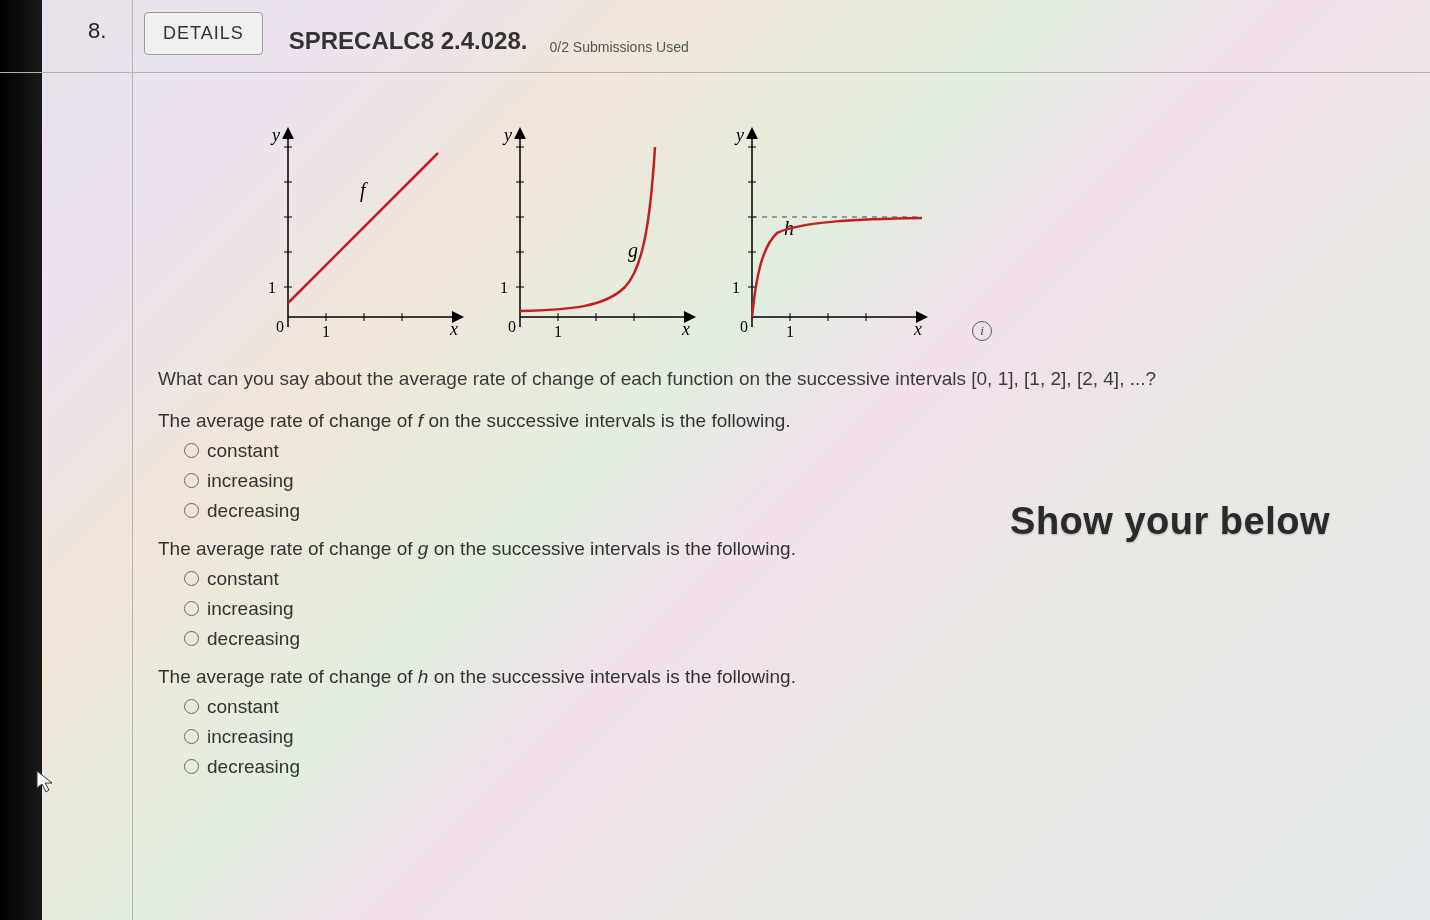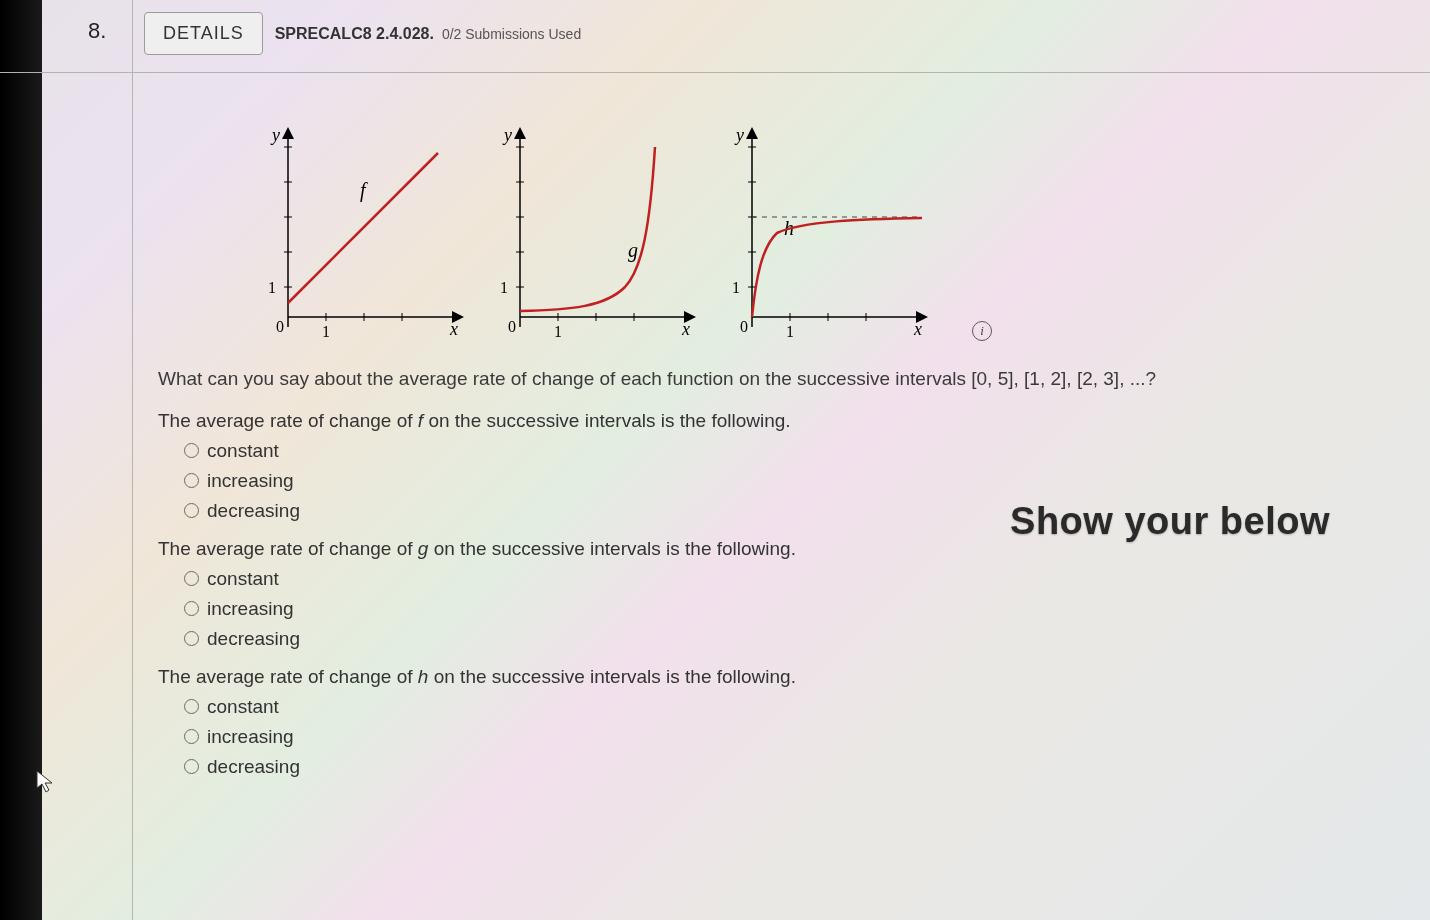--- a/index.html
+++ b/index.html
@@ -18,30 +18,30 @@
   .leftedge {
     position: absolute; left: 0; top: 0;
     width: 42px; height: 100%;
     background: linear-gradient(90deg, #000 0%, #0a0a0a 40%, #1a1a1a 100%);
   }
   .content { position: absolute; left: 88px; top: 12px; right: 0; }
   .qnum {
     position: absolute; left: 0; top: 6px;
     font-size: 22px; color: #222;
   }
-  .top-row { margin-left: 56px; display: flex; align-items: center; gap: 0; }
+  .top-row { margin-left: 56px; display: flex; align-items: flex-end; gap: 14px; }
   .btn {
     display: inline-flex; align-items: center; justify-content: center;
     padding: 10px 18px;
     border: 1px solid #9b9b9b; border-radius: 4px;
     background: #efefef;
     font-size: 18px; color: #333; letter-spacing: 1px;
     cursor: pointer; user-select: none;
   }
-  .problem-code { font-weight: 700; font-size: 16px; color: #333; margin-left: 12px; }
+  .problem-code { font-weight: 700; font-size: 24px; color: #333; margin-left: 12px; }
   .subs { font-size: 14px; color: #555; margin-left: 8px; }
 
   .divider {
     position: absolute; left: -88px; right: 0; top: 60px;
     height: 0; border-top: 1px solid #b5b3b0;
   }
   .vert {
     position: absolute; left: 44px; top: -12px; width: 0; height: 932px;
     border-left: 1px solid #b5b3b0;
   }
@@ -166,21 +166,21 @@
           <text x="18" y="205" font-family="Georgia,serif" font-size="16">0</text>
           <text x="64" y="210" font-family="Georgia,serif" font-size="16">1</text>
           <text x="10" y="166" font-family="Georgia,serif" font-size="16">1</text>
           <line x1="30" y1="90" x2="200" y2="90" stroke="#444" stroke-width="1" stroke-dasharray="5 5"></line>
           <text x="62" y="108" font-style="italic" font-family="Georgia,serif" font-size="20">h</text>
           <path d="M30 190 C 34 150, 40 120, 55 106 C 80 94, 140 92, 200 91" fill="none" stroke="#c02020" stroke-width="2.5"></path>
         </svg>
         <span class="info-icon" style="align-self:flex-end;">i</span>
       </div>
 
-      <div class="question">What can you say about the average rate of change of each function on the successive intervals [0, 5], [1, 2], [2, 3], ...?</div>
+      <div class="question">What can you say about the average rate of change of each function on the successive intervals [0, 1], [1, 2], [2, 4], ...?</div>
 
       <div class="subq">
         <span>The average rate of change of </span><span class="ital">f</span><span> on the successive intervals is the following.</span>
         <div class="options">
           <div class="option">
               <span class="radio"></span>
               <span>constant</span>
             </div>
           <div class="option">
               <span class="radio"></span>

